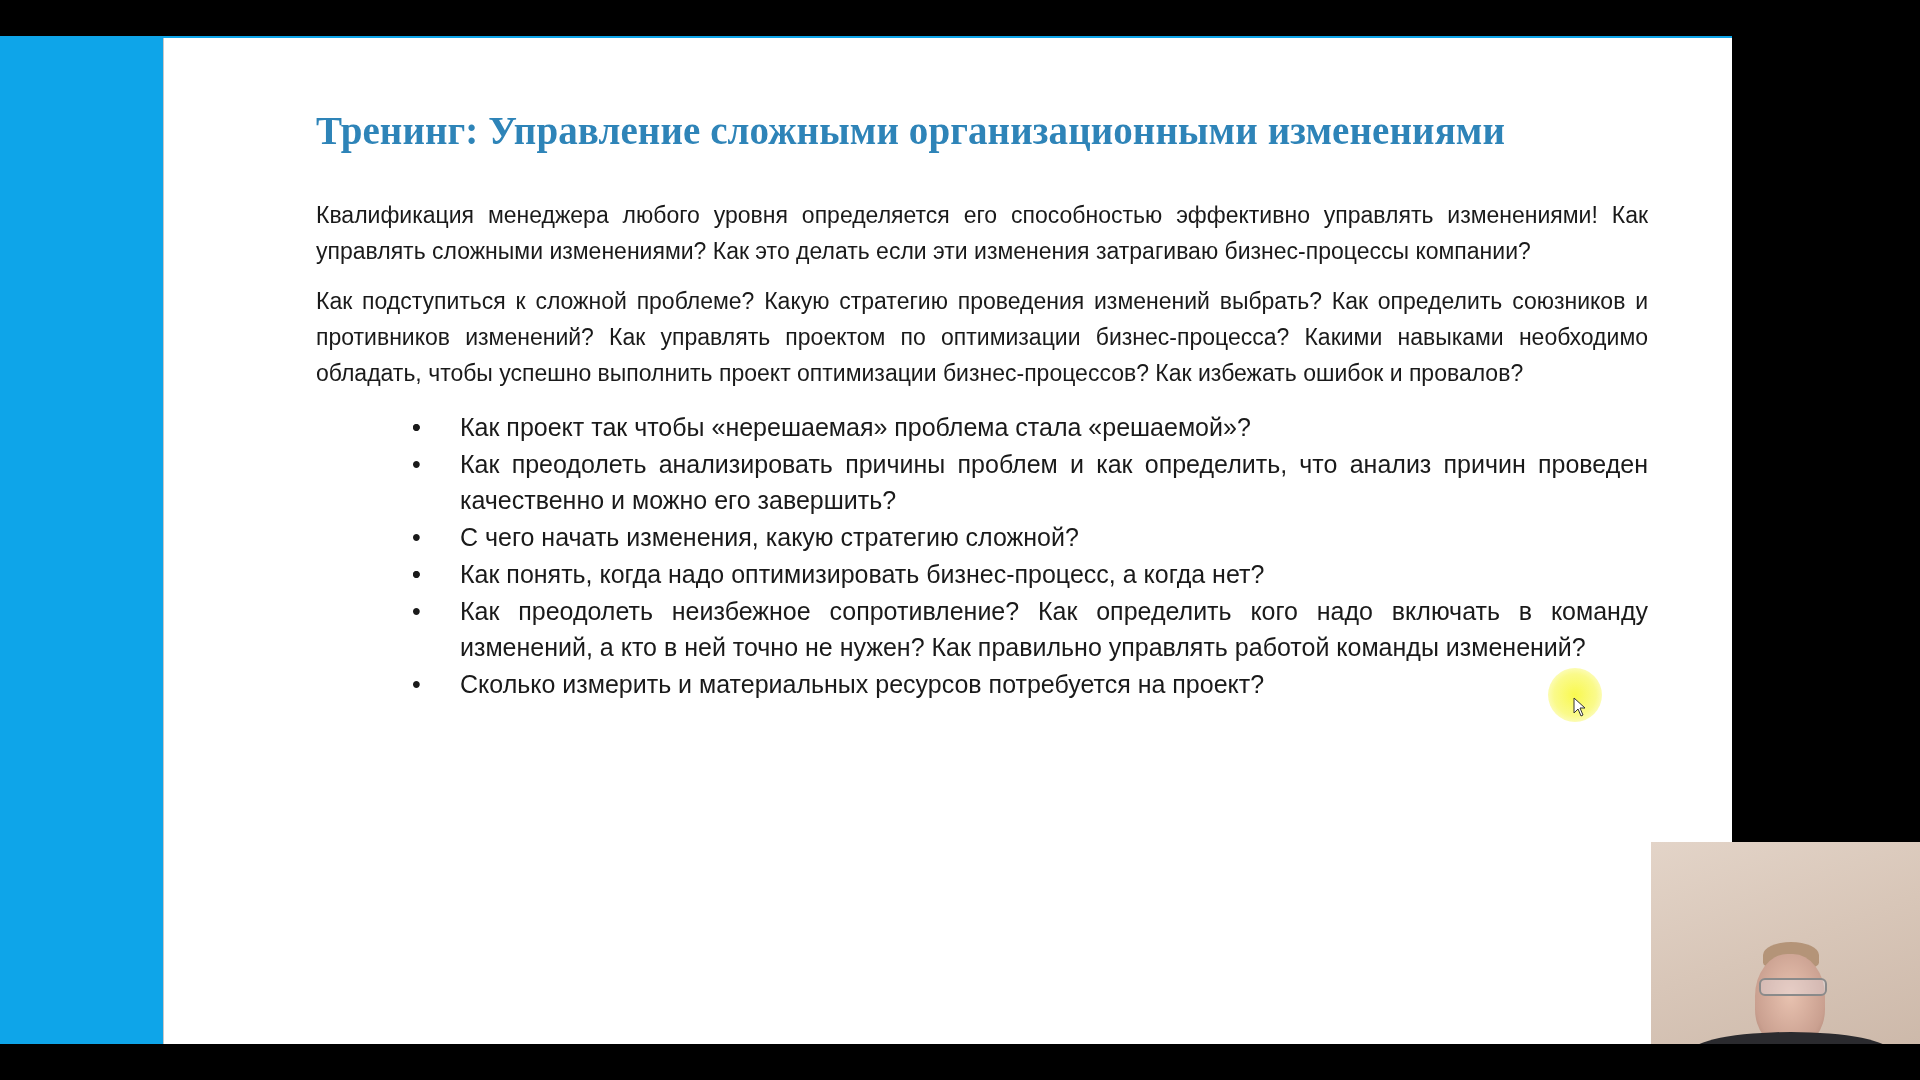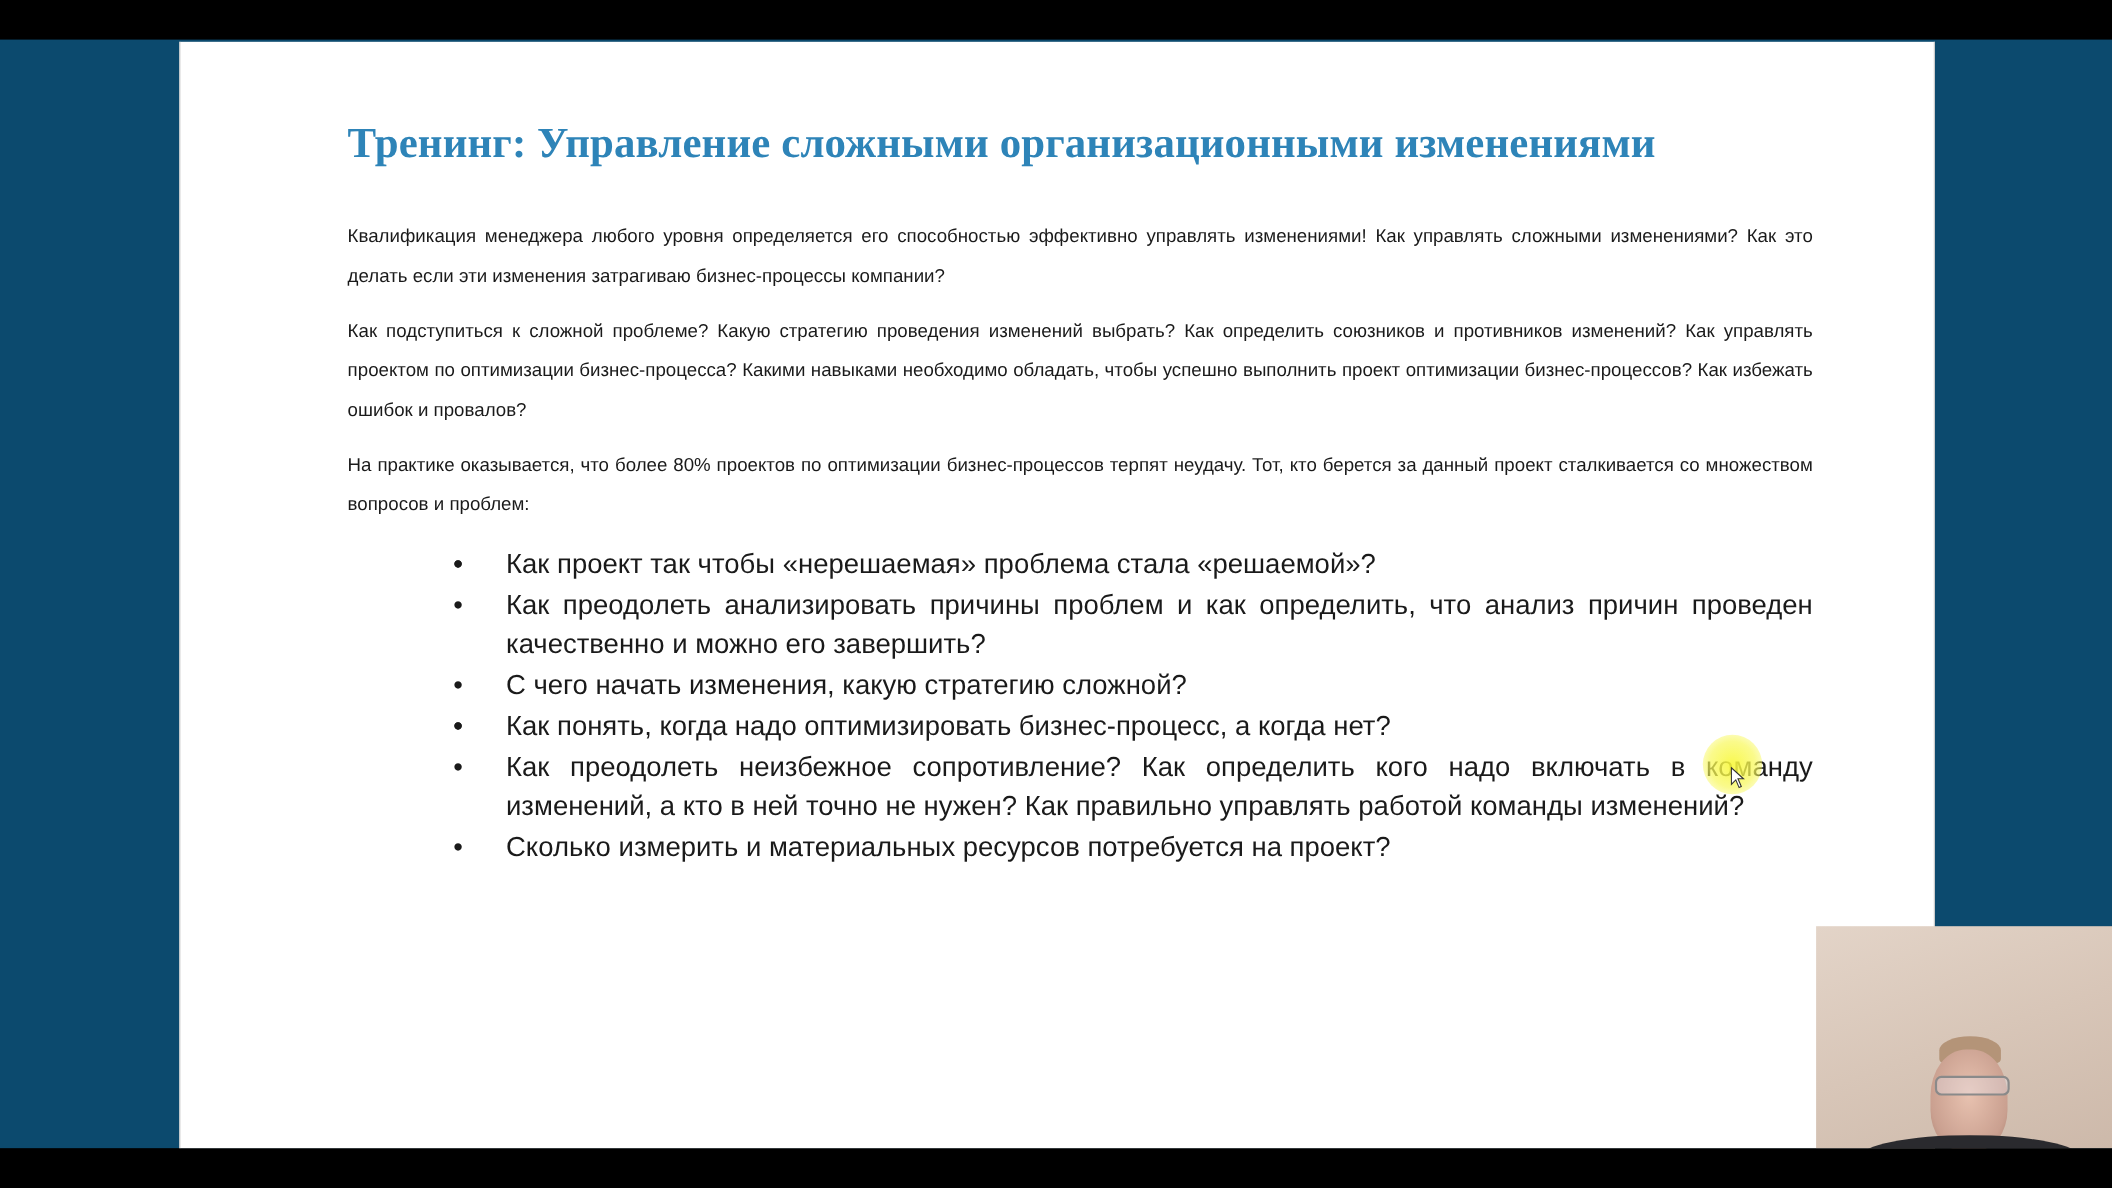--- a/index.html
+++ b/index.html
@@ -8,22 +8,22 @@
       overflow: hidden;
       background: #000;
       font-family: "Liberation Sans", sans-serif;
     }
     .top-bar {
       position: absolute; left: 0; top: 0;
       width: 1920px; height: 36px; background: #000;
     }
     .viewport {
       position: absolute; left: 0; top: 36px;
-      width: 1920px; height: 1008px;
-      background: #0c4a6e;
+      width: 1732px; height: 1008px;
+      background: #0ea5e9;
       overflow: hidden;
     }
     .bottom-bar {
       position: absolute; left: 0; top: 1044px;
       width: 1920px; height: 36px; background: #000;
       z-index: 5;
     }
     .page {
       position: absolute; left: 163px; top: 2px;
       width: 1594px; height: 1100px;
@@ -39,21 +39,21 @@
       font-family: "Liberation Serif", serif;
       font-weight: bold;
       font-size: 39px;
       color: #2e84b8;
       margin: 0 0 44px 0;
       letter-spacing: 0.1px;
       white-space: nowrap;
     }
     p.para {
       margin: 0 0 14px 0;
-      font-size: 17px;
+      font-size: 23px;
       line-height: 36px;
       color: #1a1a1a;
       text-align: justify;
     }
     ul.questions {
       list-style: none;
       margin: 18px 0 0 0;
       padding: 0;
     }
     ul.questions li {
@@ -112,21 +112,20 @@
 
 <div class="top-bar"></div>
 
 <div class="viewport">
   <div class="page">
     <div class="content">
       <h1 class="title">Тренинг: Управление сложными организационными изменениями</h1>
 
       <p class="para">Квалификация менеджера любого уровня определяется его способностью эффективно управлять изменениями! Как управлять сложными изменениями? Как это делать если эти изменения затрагиваю бизнес-процессы компании?</p>
       <p class="para">Как подступиться к сложной проблеме? Какую стратегию проведения изменений выбрать? Как определить союзников и противников изменений? Как управлять проектом по оптимизации бизнес-процесса? Какими навыками необходимо обладать, чтобы успешно выполнить проект оптимизации бизнес-процессов? Как избежать ошибок и провалов?</p>
-      <p class="para">На практике оказывается, что более 80% проектов по оптимизации бизнес-процессов терпят неудачу. Тот, кто берется за данный проект сталкивается со множеством вопросов и проблем:</p>
 
       <ul class="questions">
         <li>
           <span class="bullet">•</span>
         </li>
         <li>
           <span class="bullet">•</span>
           <span>Как проект так чтобы «нерешаемая» проблема стала «решаемой»?</span>
         </li>
         <li>

